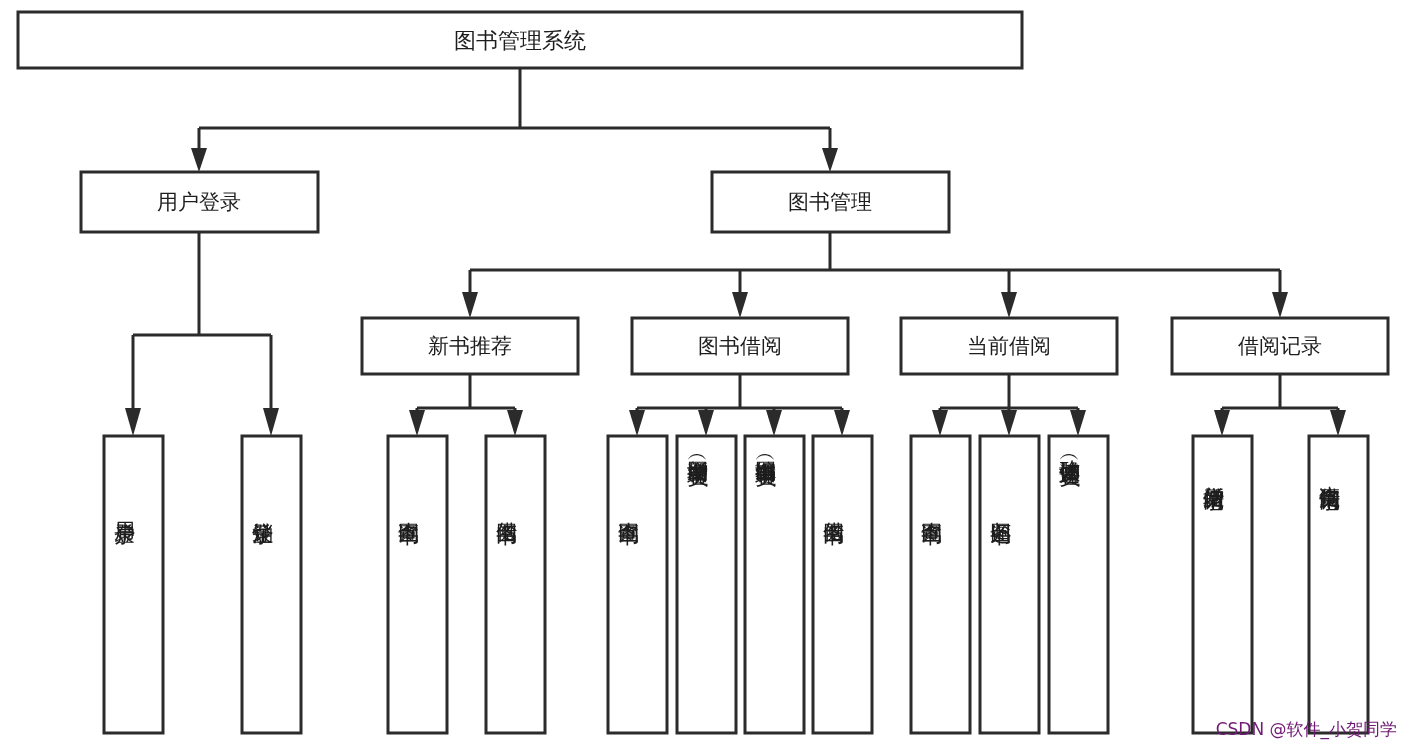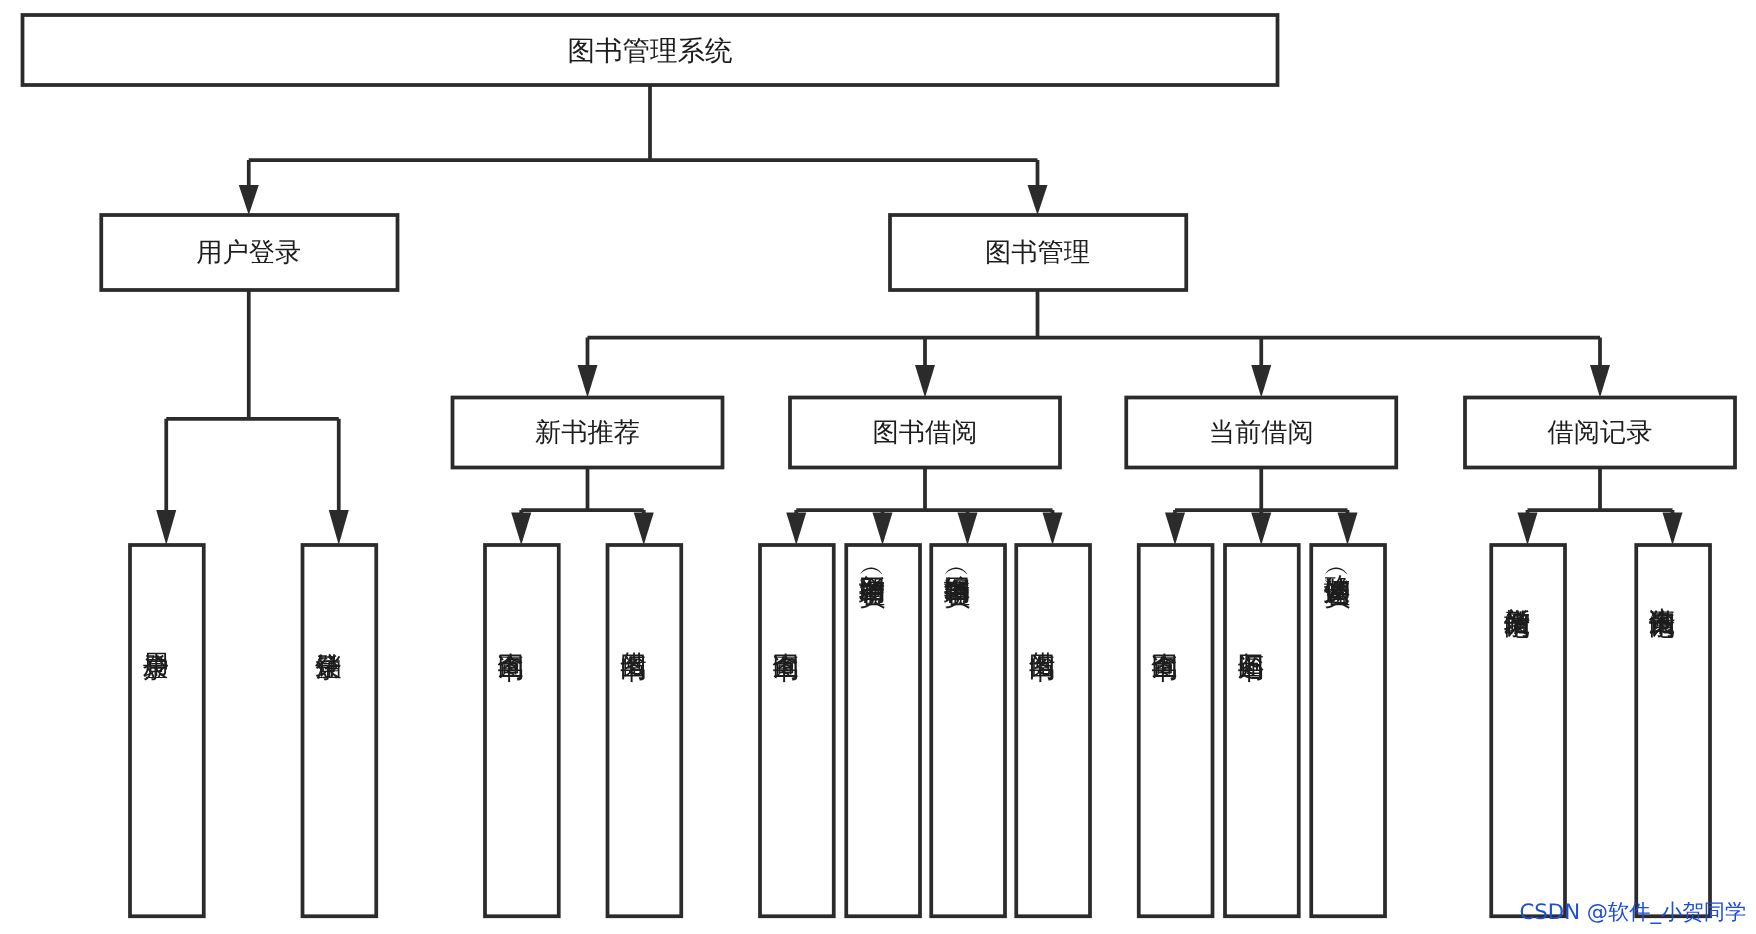--- a/index.html
+++ b/index.html
@@ -67,21 +67,21 @@
     white-space: nowrap;
     letter-spacing: 1px;
     pointer-events: none;
   }
   .watermark {
     position: absolute;
     right: 8px;
     bottom: 6px;
     font-family: "DejaVu Sans", "Liberation Sans", sans-serif;
     font-size: 17px;
-    color: #1d4ed8;
+    color: #701a75;
     white-space: nowrap;
   }
 </style>
 </head>
 <body>
 
 <div id="diagram-root">
 
   <svg id="tree-svg" viewBox="0 0 1405 747">
 

